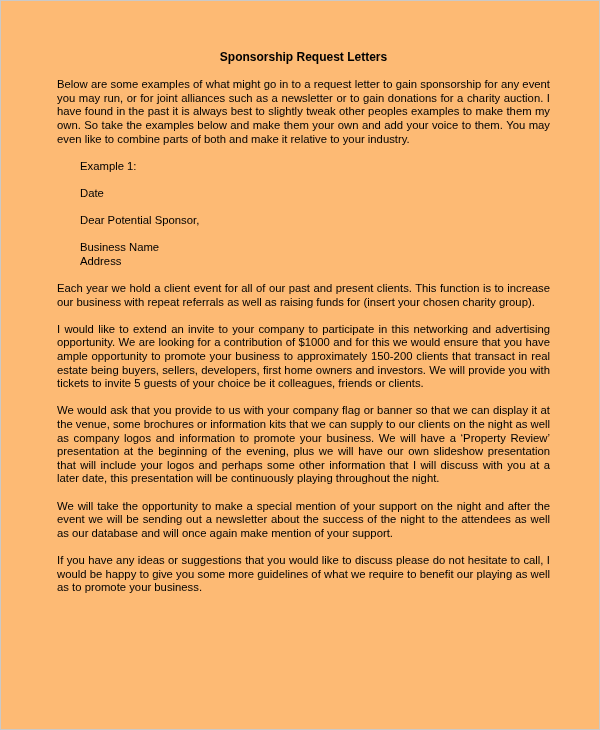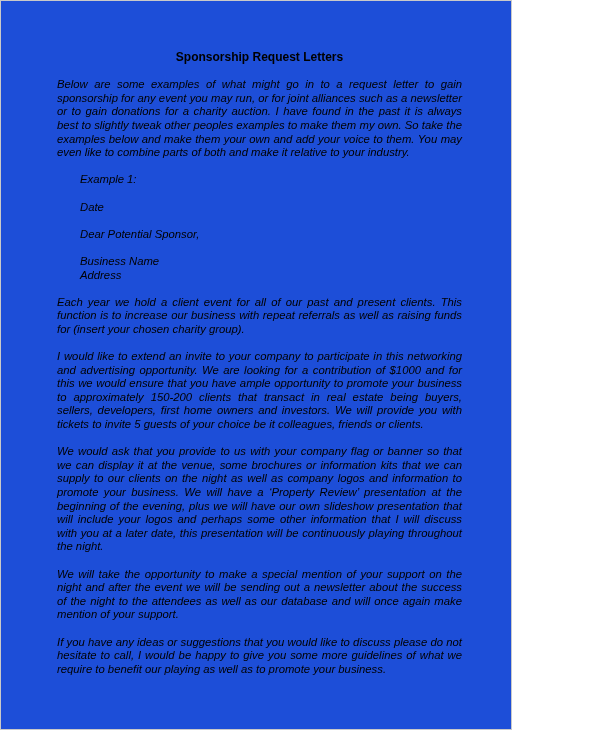--- a/index.html
+++ b/index.html
@@ -2,43 +2,42 @@
 <html><head>
 <meta charset="utf-8">
 <style>
   html, body {
     margin: 0;
     padding: 0;
     background: #ffffff;
   }
   .page {
     position: relative;
-    width: 512px;
+    width: 600px;
     height: 730px;
     box-sizing: border-box;
-    background: #1d4ed8;
+    background: #fdba74;
     border: 1px solid #c9c9c9;
     padding: 50px 49px 0 56px;
     font-family: "Liberation Sans", "DejaVu Sans", sans-serif;
     color: #000000;
     font-size: 11.3px;
     line-height: 13.6px;
     overflow: hidden;
   }
   .doc-title {
     margin: 0 0 13.6px 0;
     font-size: 12px;
     line-height: 13.6px;
     font-weight: bold;
     text-align: center;
   }
   .para {
     margin: 0 0 13.6px 0;
     text-align: justify;
-    font-style: italic;
   }
   .para.short {
     text-align: left;
     margin-left: 23px;
   }
   .line {
     display: block;
   }
 </style>
 </head>

